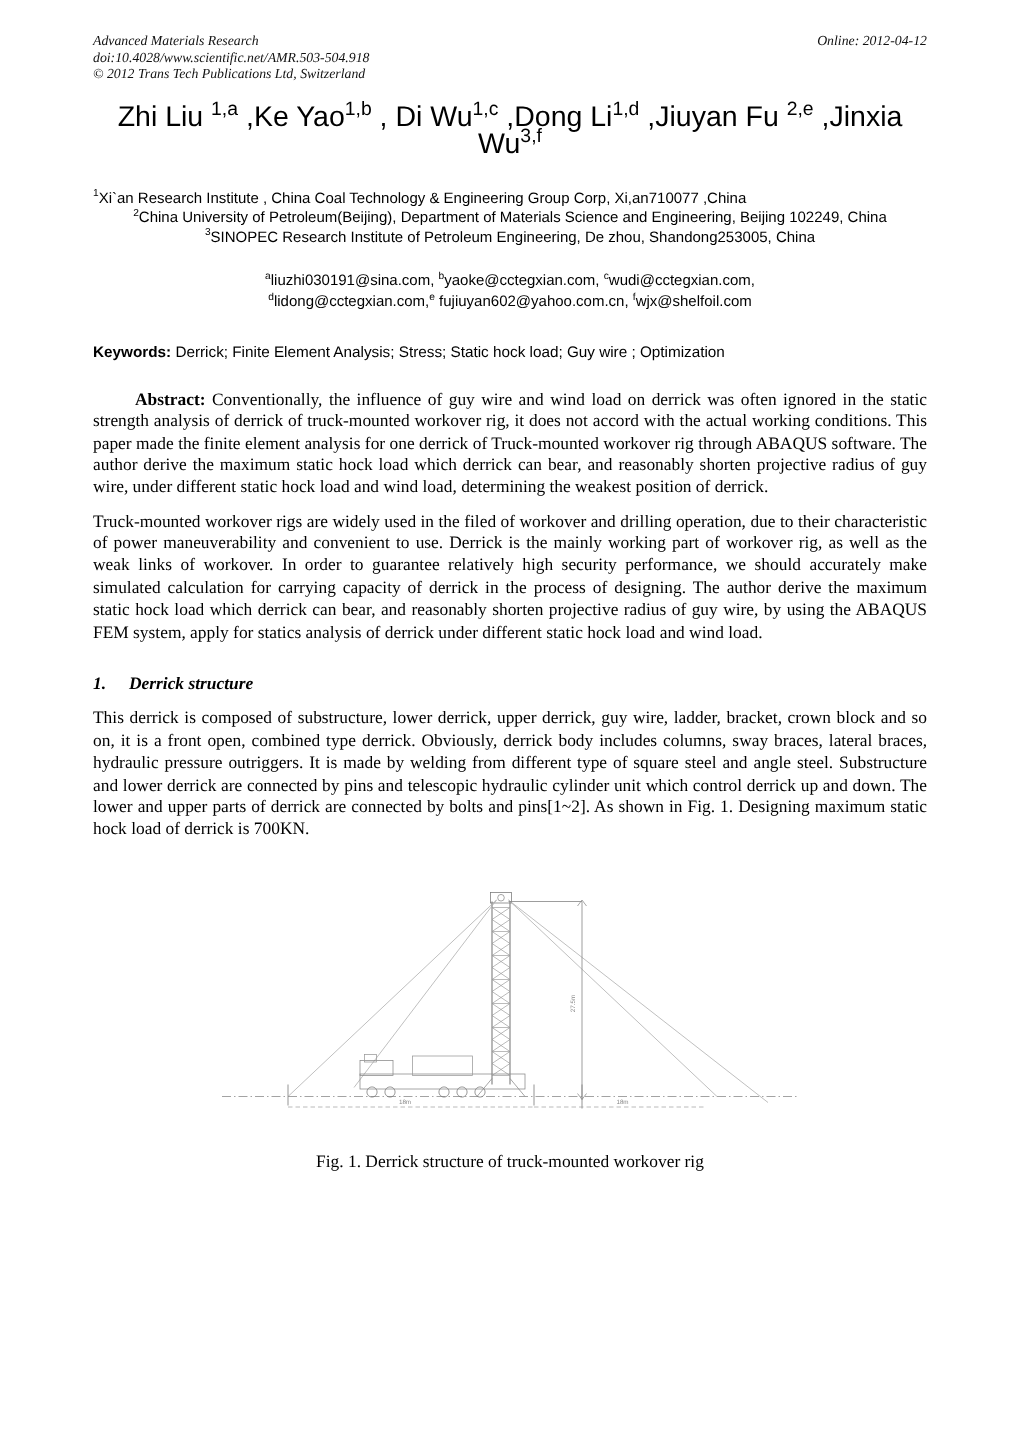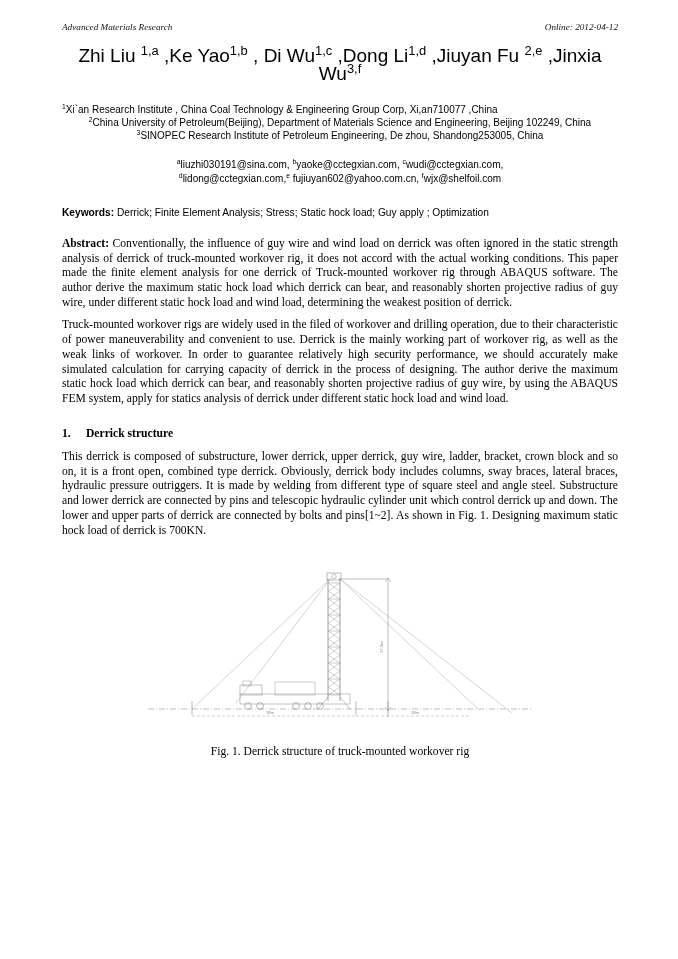--- a/index.html
+++ b/index.html
@@ -104,38 +104,39 @@
   .keywords .kw-label { font-weight: bold; }
 
   
   .abstract {
     margin-top: 17px;
     font-size: 11.6px;
     line-height: 14.6px;
     text-align: justify;
     color: #000;
   }
-  .abstract .ab-label { font-weight: bold; }
+  .abstract .ab-label { font-weight: bold; margin-left: 28px; }
 
   
   .para {
     margin-top: 8px;
     font-size: 11.6px;
     line-height: 14.8px;
     text-align: justify;
     color: #000;
   }
 
   
   .section-head {
     margin-top: 20px;
     font-size: 11.6px;
     line-height: 14.8px;
     font-weight: bold;
     color: #000;
+    font-style: italic;
   }
   .section-head .snum { display: inline-block; width: 24px; }
 
   
   .figure-wrap {
     margin-top: 22px;
     text-align: center;
   }
   .figure-box {
     display: inline-block;
@@ -152,41 +153,43 @@
   }
 </style>
 </head>
 <body>
 
 <div class="page">
   <div class="content">
 
     <div class="jheader">
       <div class="line">Advanced Materials Research</div>
+      <div class="line">doi:10.4028/www.scientific.net/AMR.503-504.918</div>
+      <div class="line">© 2012 Trans Tech Publications Ltd, Switzerland</div>
       <div class="online">Online: 2012-04-12</div>
     </div>
 
 
     <div class="authors">
       <span>Zhi Liu</span><span>&nbsp;</span><sup>1,a</sup><span>&nbsp;,</span><span>Ke Yao</span><sup>1,b</sup><span>&nbsp;,&nbsp;</span><span>Di Wu</span><sup>1,c</sup><span>&nbsp;,</span><span>Dong Li</span><sup>1,d</sup><span>&nbsp;,</span><span>Jiuyan Fu</span><span>&nbsp;</span><sup>2,e</sup><span>&nbsp;,</span><span>Jinxia Wu</span><sup>3,f</sup>
     </div>
 
     <div class="affils">
       <div class="affil-1"><sup>1</sup><span>Xi`an Research Institute , China Coal Technology &amp; Engineering Group Corp, Xi,an710077 ,China</span></div>
       <div class="affil-2"><sup>2</sup><span>China University of Petroleum(Beijing), Department of Materials Science and Engineering, Beijing 102249, China</span></div>
       <div class="affil-3"><sup>3</sup><span>SINOPEC Research Institute of Petroleum Engineering, De zhou, Shandong253005, China</span></div>
     </div>
 
     <div class="emails">
       <div><sup>a</sup><span>liuzhi030191@sina.com,</span><span>&nbsp;</span><sup>b</sup><span>yaoke@cctegxian.com,</span><span>&nbsp;</span><sup>c</sup><span>wudi@cctegxian.com,</span></div>
       <div><sup>d</sup><span>lidong@cctegxian.com,</span><sup>e</sup><span> fujiuyan602@yahoo.com.cn,</span><span>&nbsp;</span><sup>f</sup><span>wjx@shelfoil.com</span></div>
     </div>
 
     <div class="keywords">
-      <span class="kw-label">Keywords:</span><span> Derrick; Finite Element Analysis; Stress; Static hock load; Guy apply ; Optimization</span>
+      <span class="kw-label">Keywords:</span><span> Derrick; Finite Element Analysis; Stress; Static hock load; Guy wire ; Optimization</span>
     </div>
 
     <div class="abstract">
       <span class="ab-label">Abstract:</span><span> Conventionally, the influence of guy wire and wind load on derrick was often ignored in the static strength analysis of derrick of truck-mounted workover rig, it does not accord with the actual working conditions. This paper made the finite element analysis for one derrick of Truck-mounted workover rig through ABAQUS software. The author derive the maximum static hock load which derrick can bear, and reasonably shorten projective radius of guy wire, under different static hock load and wind load, determining the weakest position of derrick.</span>
     </div>
 
     <div class="para">Truck-mounted workover rigs are widely used in the filed of workover and drilling operation, due to their characteristic of power maneuverability and convenient to use. Derrick is the mainly working part of workover rig, as well as the weak links of workover. In order to guarantee relatively high security performance, we should accurately make simulated calculation for carrying capacity of derrick in the process of designing. The author derive the maximum static hock load which derrick can bear, and reasonably shorten projective radius of guy wire, by using the ABAQUS FEM system, apply for statics analysis of derrick under different static hock load and wind load.</div>
 
     <div class="section-head">
       <span class="snum">1.</span><span>Derrick structure</span>

